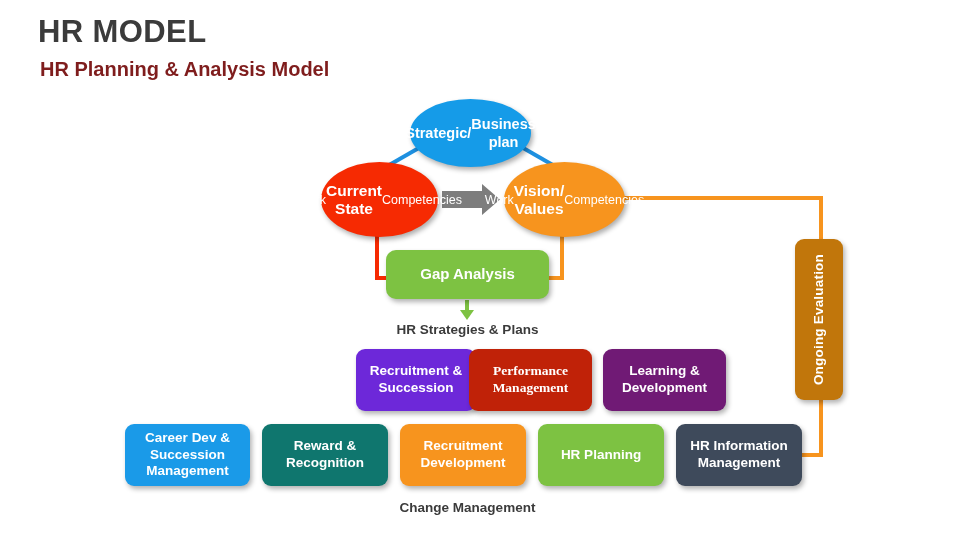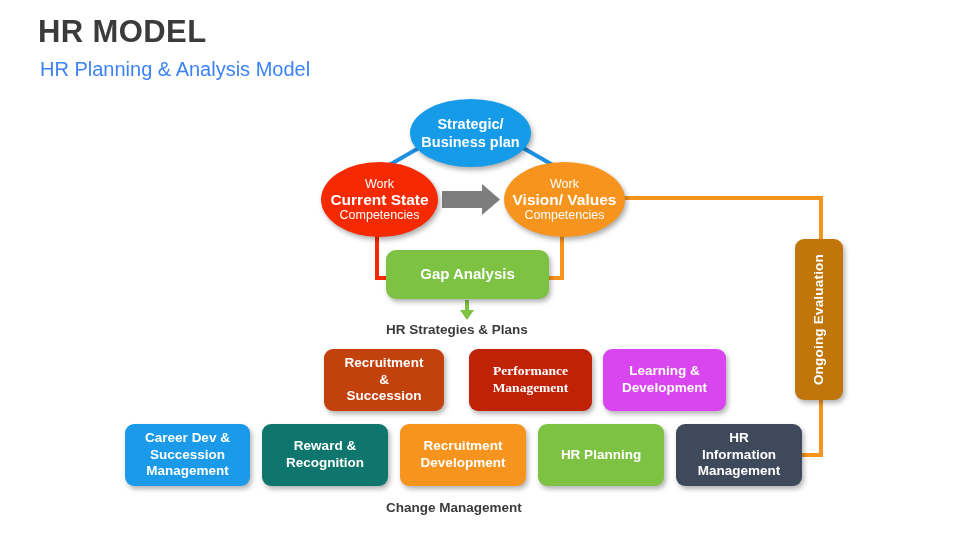--- a/index.html
+++ b/index.html
@@ -27,40 +27,39 @@
     font-size: 31px;
     font-weight: bold;
     color: #3b3b3b;
     letter-spacing: 0.4px;
   }
   .subtitle {
     position: absolute;
     left: 40px;
     top: 58px;
     font-size: 20px;
-    font-weight: normal;
-    color: #3b82f6;
+    font-weight: bold;
+    color: #7f1d1d;
   }
 
   
   #wires {
     position: absolute;
     left: 0;
     top: 0;
     width: 960px;
     height: 540px;
     pointer-events: none;
   }
 
   
   .ellipse {
     position: absolute;
     border-radius: 50%;
     display: flex;
-    flex-direction: column;
     align-items: center;
     justify-content: center;
     color: #ffffff;
     text-align: center;
     line-height: 1.12;
     box-shadow: 2px 3px 5px rgba(0,0,0,0.32);
   }
   .ellipse .ln-small { font-size: 12.5px; font-weight: normal; }
   .ellipse .ln-big   { font-size: 15.5px; font-weight: bold; }
 
@@ -85,36 +84,36 @@
     border-radius: 9px;
     display: flex;
     align-items: center;
     justify-content: center;
     color: #ffffff;
     text-align: center;
     font-size: 13.5px;
     font-weight: bold;
     line-height: 1.25;
     box-shadow: 2px 3px 5px rgba(0,0,0,0.30);
-    padding: 0 19px;
+    padding: 0 10px;
     box-sizing: border-box;
   }
 
   #box-gap {
     left: 386px; top: 250px; width: 163px; height: 49px;
     background: #7DC242;
     font-size: 15px;
     border-radius: 10px;
   }
 
   
   #box-work-design   { left: 201px; top: 349px; width: 123px; height: 62px; background: #6CAF39; }
-  #box-recruitment   { left: 324px; top: 349px; width: 120px; height: 62px; background: #c2410c; }
+  #box-recruitment   { left: 356px; top: 349px; width: 120px; height: 62px; background: #6d28d9; }
   #box-performance   { left: 469px; top: 349px; width: 123px; height: 62px; background: #C02208; font-family: Liberation Serif, serif; }
-  #box-learning      { left: 603px; top: 349px; width: 123px; height: 62px; background: #d946ef; }
+  #box-learning      { left: 603px; top: 349px; width: 123px; height: 62px; background: #701a75; }
 
   
   #box-career        { left: 125px; top: 424px; width: 125px; height: 62px; background: #1A9AE8; }
   #box-reward        { left: 262px; top: 424px; width: 126px; height: 62px; background: #0f766e; }
   #box-orgdev        { left: 400px; top: 424px; width: 126px; height: 62px; background: #F7941E; }
   #box-hrplanning    { left: 538px; top: 424px; width: 126px; height: 62px; background: #7DC242; align-items: center; }
   #box-hrinfo        { left: 676px; top: 424px; width: 126px; height: 62px; background: #3E4A5B; }
 
   
   #box-ongoing {
@@ -130,20 +129,21 @@
     color: #ffffff;
     letter-spacing: 0.2px;
   }
 
   
   .caption {
     position: absolute;
     font-size: 13.5px;
     font-weight: bold;
     color: #3b3b3b;
+    text-align: center;
     white-space: nowrap;
   }
   #caption-strategies { left: 386px; top: 322px; width: 163px; }
   #caption-change     { left: 386px; top: 500px; width: 163px; }
 </style>
 </head>
 <body>
 
 <div id="slide">
 

